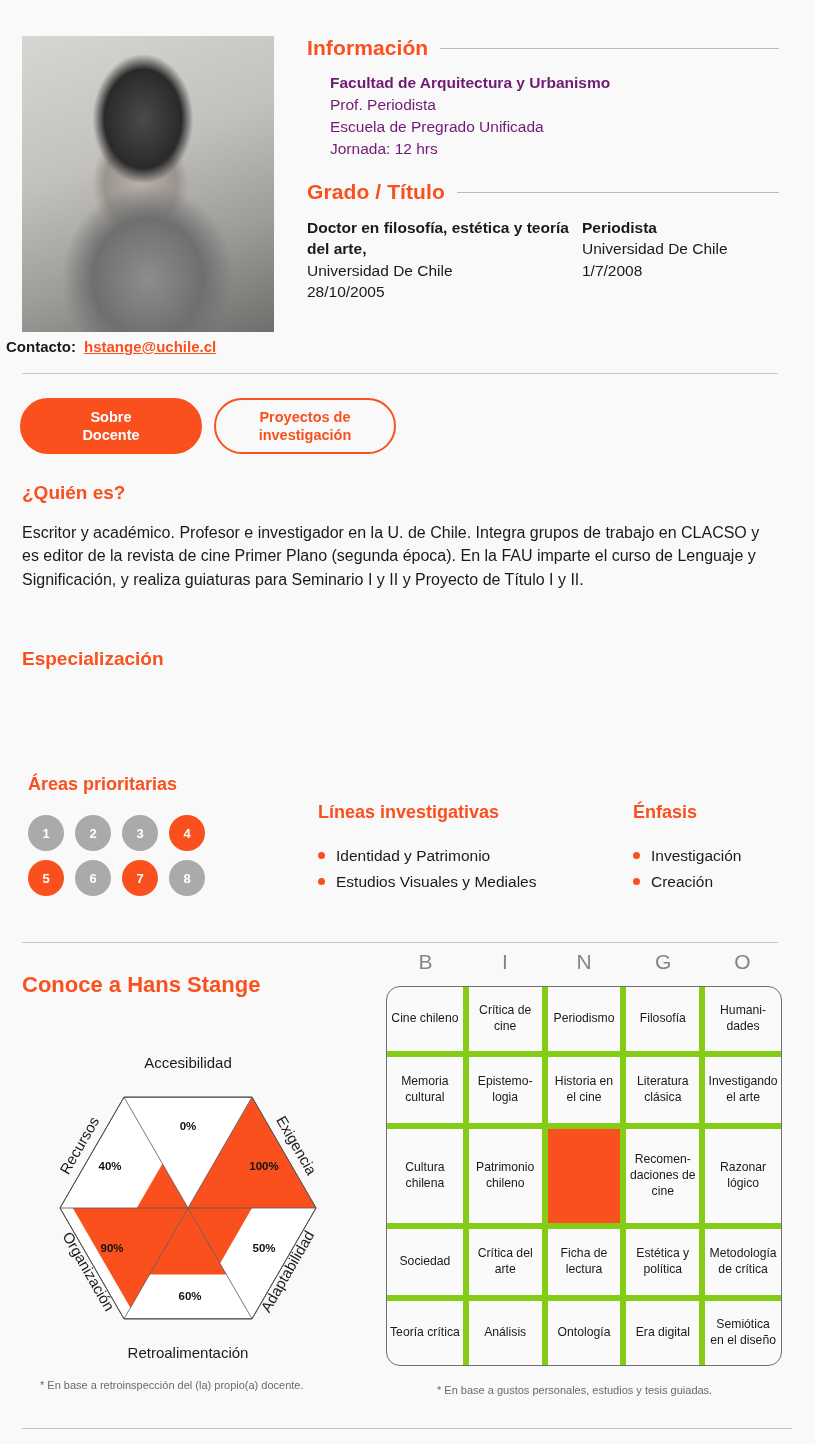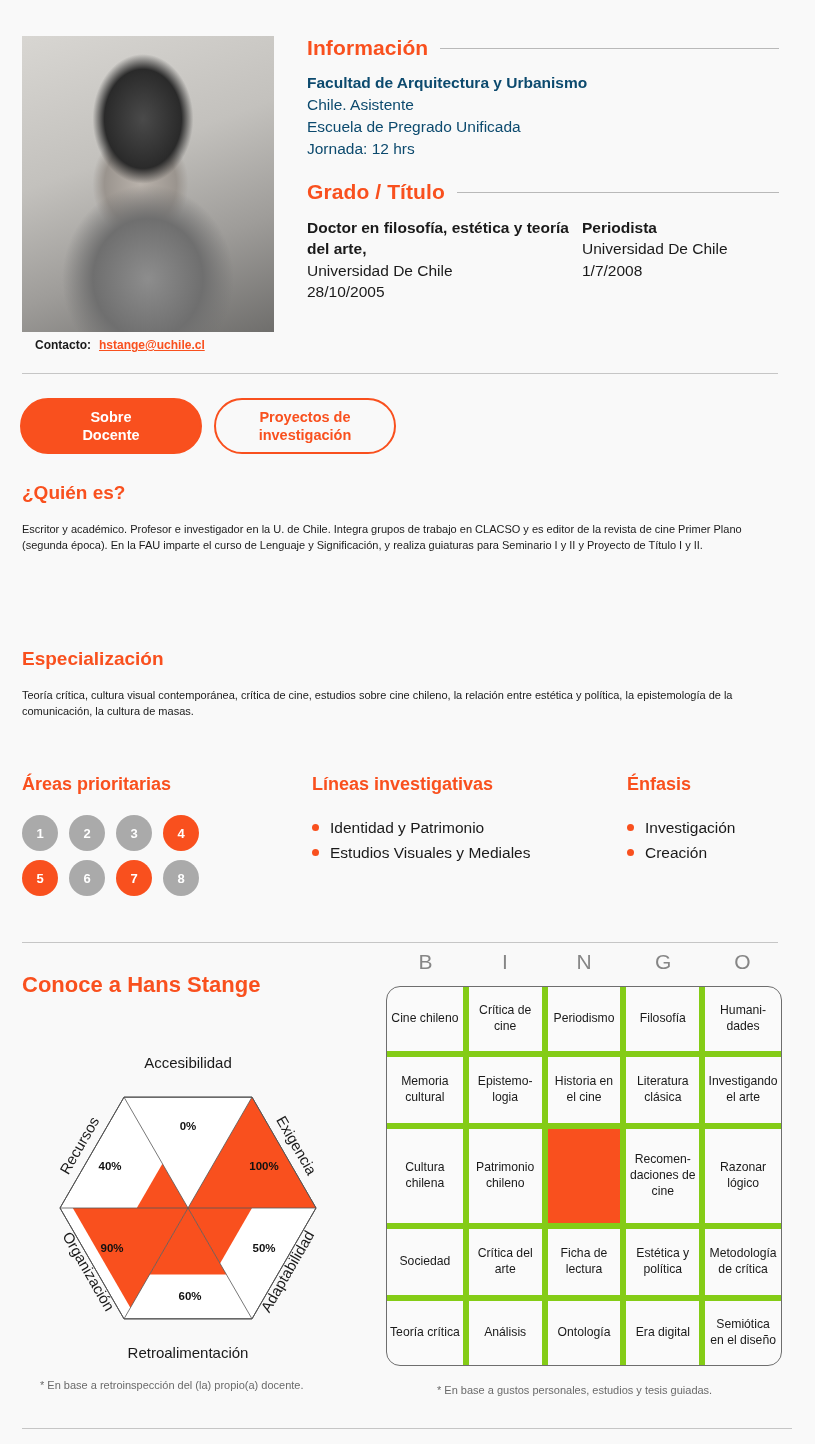--- a/index.html
+++ b/index.html
@@ -26,32 +26,32 @@
   }
 
   .info-col { position: absolute; left: 307px; top: 36px; width: 472px; }
 
   .sec-head {
     display: flex; align-items: center; gap: 12px;
     color: #f9501e; font-size: 21px; font-weight: bold; letter-spacing: .1px;
   }
   .sec-head .rule { flex: 1 1 auto; height: 1px; background: #b9b9b9; }
 
-  .info-lines { margin-top: 12px; font-size: 15.5px; line-height: 1.42; color: #0c4a6e; }
+  .info-lines { margin-top: 12px; font-size: 15.5px; line-height: 1.42; color: #701a75; margin-left: 23px; }
   .info-lines .b { font-weight: bold; }
 
   .grado-head { margin-top: 20px; }
   .grado-grid { display: flex; margin-top: 13px; gap: 0; }
   .grado-item { font-size: 15.5px; line-height: 1.38; }
   .grado-item.one { width: 275px; }
   .grado-item .t { font-weight: bold; }
 
   .contacto {
-    position: absolute; left: 35px; top: 338px;
-    font-size: 12px; font-weight: bold; color: #1a1a1a;
+    position: absolute; left: 6px; top: 338px;
+    font-size: 15px; font-weight: bold; color: #1a1a1a;
   }
   .contacto .mail { color: #f9501e; margin-left: 8px; }
 
   .divider { position: absolute; height: 1px; background: #c6c6c6; }
   #div-top    { left: 22px; top: 373px; width: 756px; }
   #div-mid    { left: 22px; top: 942px; width: 756px; }
   #div-bottom { left: 22px; top: 1428px; width: 770px; }
 
   
   .tabs { position: absolute; left: 20px; top: 398px; display: flex; gap: 12px; justify-content: flex-end; }
@@ -61,30 +61,30 @@
     color: #f9501e; background: #f9f9f9;
     font-size: 14.5px; font-weight: bold; line-height: 1.25;
     height: 56px; padding: 0 14px; cursor: pointer; white-space: pre-line;
   }
   .tab.active { background: #f9501e; color: #fff; }
   .tab.w1 { width: 182px; } .tab.w2 { width: 182px; }
   .tab.w3 { width: 182px; } .tab.w4 { width: 182px; }
 
   
   .block-title { color: #f9501e; font-size: 19px; font-weight: bold; }
-  .block-body  { font-size: 11px; line-height: 1.46; color: #1a1a1a; }
+  .block-body  { font-size: 16px; line-height: 1.46; color: #1a1a1a; }
 
   #quien { position: absolute; left: 22px; top: 482px; width: 756px; }
   #quien .block-body { margin-top: 17px; }
 
   #espec { position: absolute; left: 22px; top: 648px; width: 756px; }
   #espec .block-body { margin-top: 17px; }
 
   
-  .cols { position: absolute; left: 22px; top: 774px; width: 760px; display: flex; }
+  .cols { position: absolute; left: 28px; top: 774px; width: 760px; display: flex; align-items: flex-end; }
   .col-a { width: 290px; } .col-b { width: 315px; } .col-c { width: 155px; }
   .col .block-title { font-size: 18px; }
 
   .circle-grid { margin-top: 20px; display: grid; grid-template-columns: repeat(4, 47px); grid-row-gap: 9px; }
   .circle {
     width: 36px; height: 36px; border-radius: 50%;
     background: #aaaaaa; color: #ffffff;
     display: flex; align-items: center; justify-content: center;
     font-size: 13px; font-weight: bold; cursor: pointer;
   }
@@ -129,21 +129,21 @@
   <div class="header">
     <div class="photo"></div>
 
     <div class="info-col">
       <div class="sec-head">
         <span>Información</span>
         <span class="rule"></span>
       </div>
       <div class="info-lines">
         <div class="b">Facultad de Arquitectura y Urbanismo</div>
-        <div>Chile. Asistente</div>
+        <div>Prof. Periodista</div>
         <div>Escuela de Pregrado Unificada</div>
         <div>Jornada: 12 hrs</div>
       </div>
 
       <div class="sec-head grado-head">
         <span>Grado / Título</span>
         <span class="rule"></span>
       </div>
       <div class="grado-grid">
         <div class="grado-item one">
@@ -173,21 +173,20 @@
 investigación</div>
   </div>
 
   <div id="quien">
     <div class="block-title">¿Quién es?</div>
     <div class="block-body">Escritor y académico. Profesor e investigador en la U. de Chile. Integra grupos de trabajo en CLACSO y es editor de la revista de cine Primer Plano (segunda época). En la FAU imparte el curso de Lenguaje y Significación, y realiza guiaturas para Seminario I y II y Proyecto de Título I y II.</div>
   </div>
 
   <div id="espec">
     <div class="block-title">Especialización</div>
-    <div class="block-body">Teoría crítica, cultura visual contemporánea, crítica de cine, estudios sobre cine chileno, la relación entre estética y política, la epistemología de la comunicación, la cultura de masas.</div>
   </div>
 
   <div class="cols">
 
     <div class="col col-a">
       <div class="block-title">Áreas prioritarias</div>
       <div class="circle-grid">
         <div class="circle">1</div>
         <div class="circle">2</div>
         <div class="circle">3</div>

